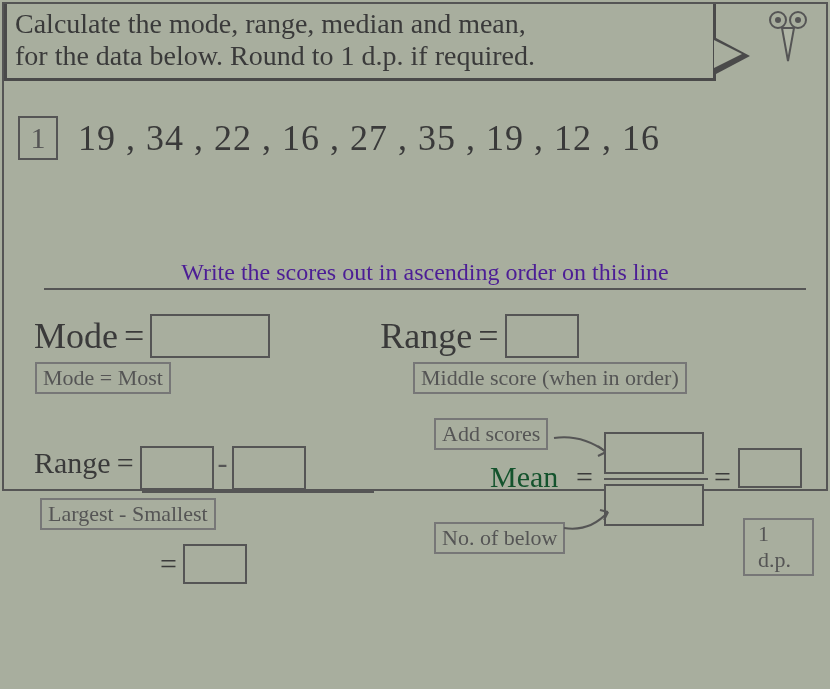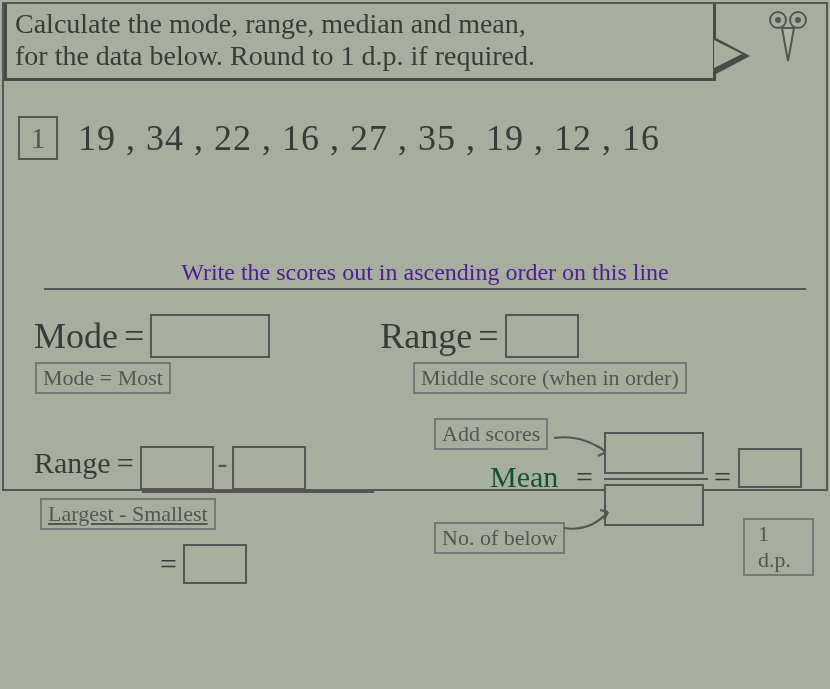--- a/index.html
+++ b/index.html
@@ -127,21 +127,21 @@
   }
   .range-lhs .dash { margin: 0 4px; font-size: 30px; color:#555; }
   .range-lhs .under {
     position:absolute;
     bottom:-3px;
     left:108px;
     width:232px;
     border-bottom:2px solid #555;
   }
   .range-hint {
-    position: absolute; top: 62px; left: 6px; text-decoration: underline;
+    position: absolute; top: 62px; left: 6px;
   }
   .range-result {
     position: absolute; top: 108px; left: 120px;
     display: flex; align-items: center;
     font-size: 30px; color: #3a3a3a;
   }
   .mean-block {
     position: absolute; top: -18px; left: 400px;
     width: 380px; height: 180px;
   }

